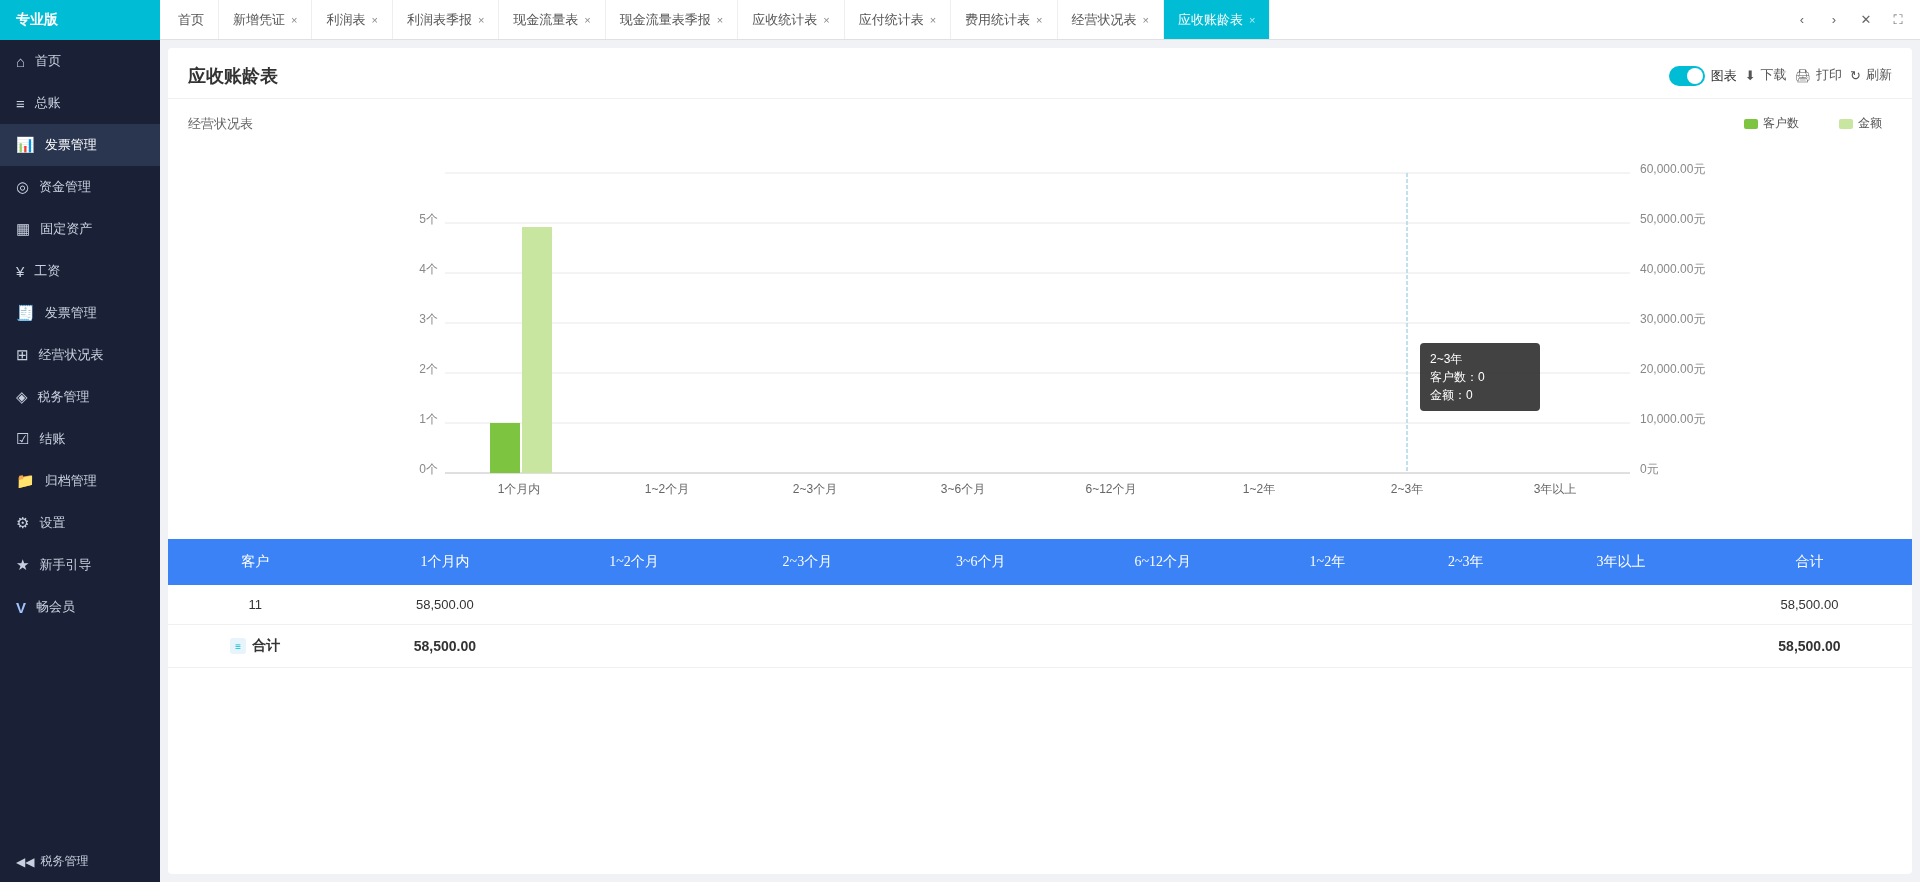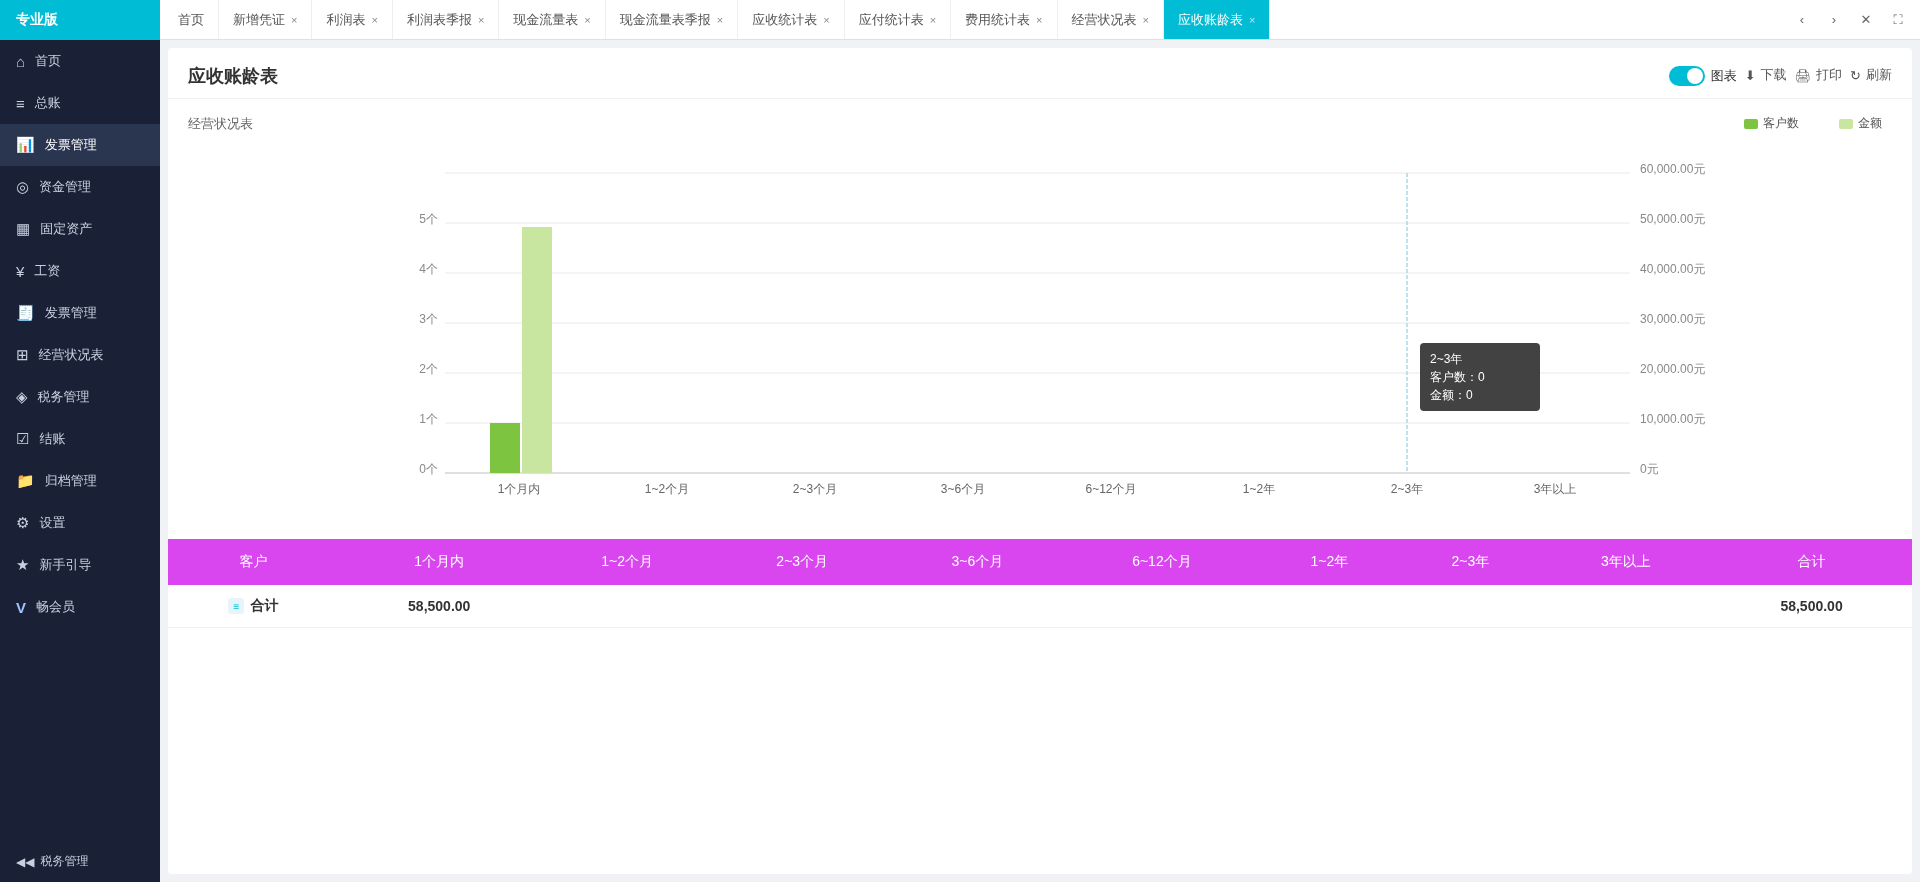--- a/index.html
+++ b/index.html
@@ -208,22 +208,23 @@
       height: 380px;
       position: relative;
     }
 
     
     .data-table {
       width: 100%;
       border-collapse: collapse;
     }
     .data-table thead tr {
-      background: #d946ef;
+      background: #3b82f6;
       color: white;
+      font-family: Liberation Serif, serif;
     }
     .data-table thead th {
       padding: 14px 10px;
       text-align: center;
       font-weight: normal;
       font-size: 14px;
     }
     .data-table tbody tr {
       border-bottom: 1px solid #f0f0f0;
     }
@@ -484,20 +485,32 @@
           <th>2~3个月</th>
           <th>3~6个月</th>
           <th>6~12个月</th>
           <th>1~2年</th>
           <th>2~3年</th>
           <th>3年以上</th>
           <th>合计</th>
         </tr>
       </thead>
       <tbody>
+        <tr>
+          <td>11</td>
+          <td>58,500.00</td>
+          <td></td>
+          <td></td>
+          <td></td>
+          <td></td>
+          <td></td>
+          <td></td>
+          <td></td>
+          <td>58,500.00</td>
+        </tr>
         <tr class="total-row">
           <td>
             <div class="total-label">
               <span class="total-icon">≡</span>
               <span>合计</span>
             </div>
           </td>
           <td>58,500.00</td>
           <td></td>
           <td></td>

